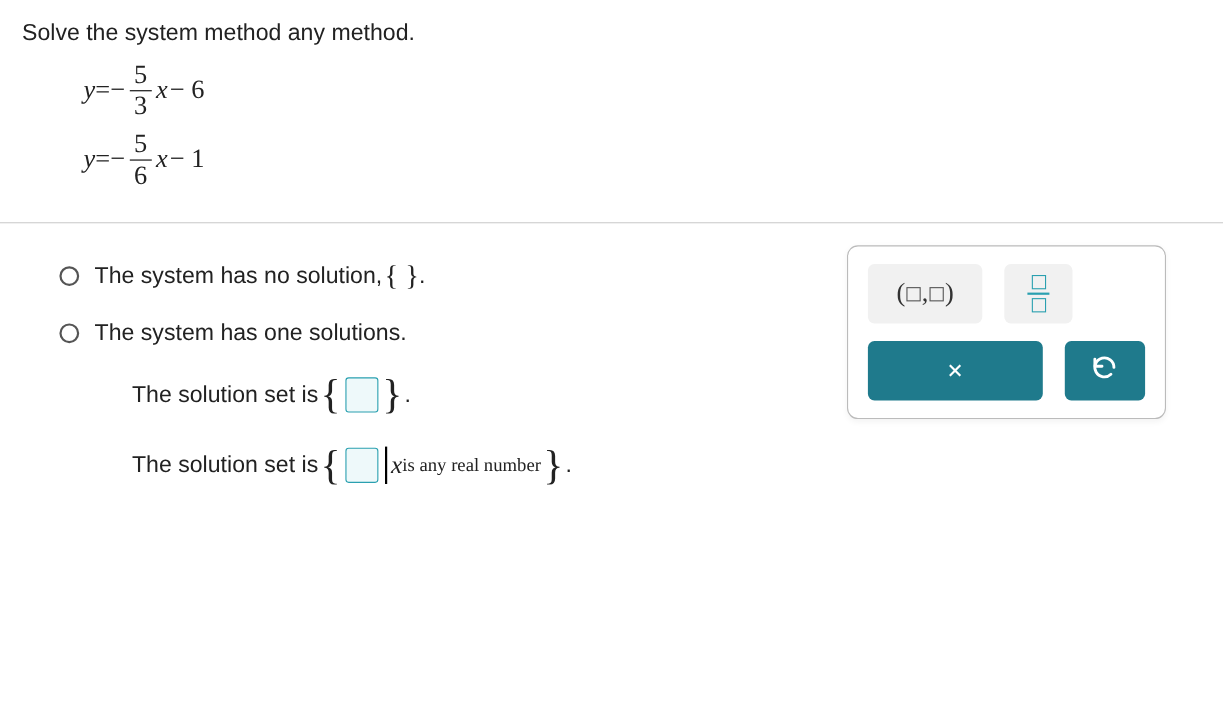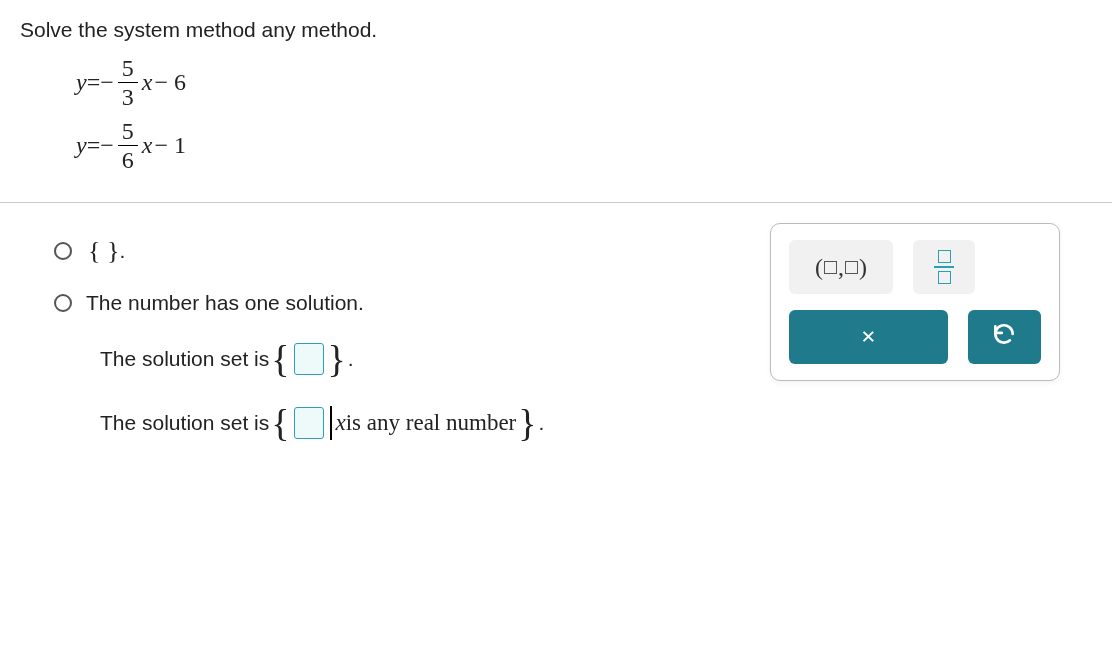--- a/index.html
+++ b/index.html
@@ -50,21 +50,21 @@
   .radio {
     width: 18px; height: 18px;
     border: 2px solid #555;
     border-radius: 50%;
     margin-right: 14px;
     flex-shrink: 0;
   }
   .sub-row {
     display: flex;
     align-items: center;
-    margin-left: 46px;
+    margin-left: 66px;
     margin-bottom: 20px;
     min-height: 44px;
   }
   .brace {
     font-family: "Times New Roman", serif;
     font-size: 38px;
     line-height: 1;
     padding: 0 2px;
   }
   .input-box {
@@ -170,43 +170,44 @@
     <span style="margin-left:2px;">− 1</span>
   </div>
 </div>
 
 <div class="hr"></div>
 
 <div class="answer-area">
 
   <div class="radio-row">
     <span class="radio"></span>
+    <span>The system has no solution, </span>
     <span class="serif" style="font-size:26px;margin-left:2px;">{ }</span>
     <span>.</span>
   </div>
 
   <div class="radio-row">
     <span class="radio"></span>
-    <span>The number has one solution.</span>
+    <span>The system has one solutions.</span>
   </div>
   <div class="sub-row">
     <span>The solution set is </span>
     <span class="brace">{</span>
     <span class="input-box"></span>
     <span class="brace">}</span>
     <span>.</span>
   </div>
 
   <div class="sub-row">
     <span>The solution set is </span>
     <span class="brace">{</span>
     <span class="input-box"></span>
     <span class="bar"></span>
     <span class="serif-ital" style="font-size:23px;">x</span>
-    <span class="serif" style="font-size:23px;"> is any real number</span>
+    <span class="serif" style="font-size:17px;"> is any real number</span>
     <span class="brace">}</span>
     <span>.</span>
   </div>
 
   <div class="toolbox">
     <div class="tool-row">
       <div class="tool-btn pair-btn">
         <span>(</span>
         <span class="tiny-sq"></span>
         <span>,</span>

